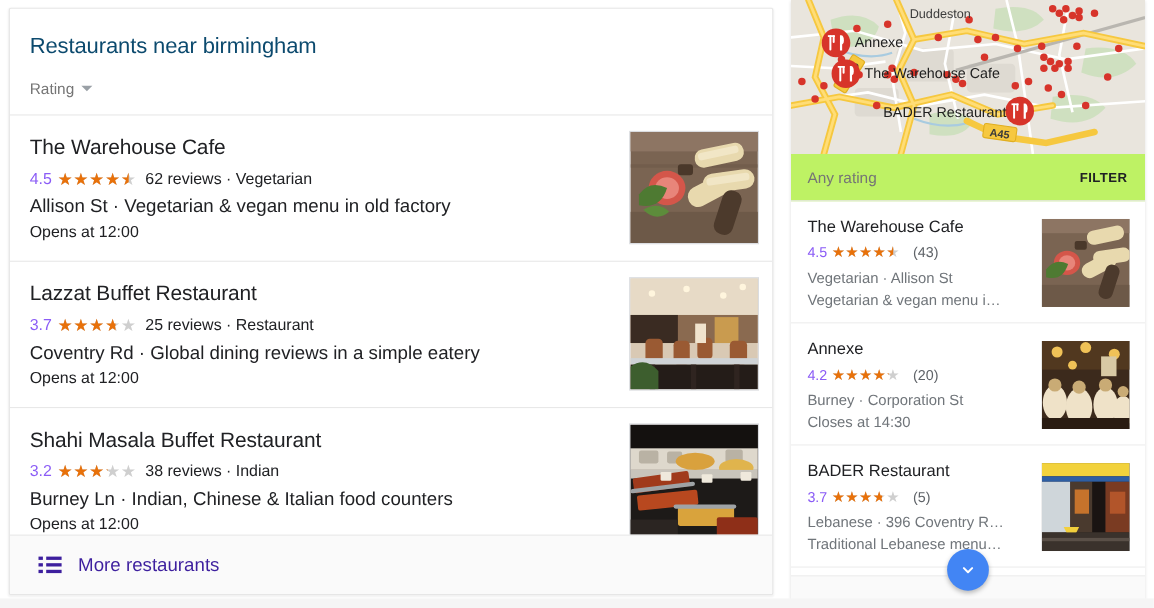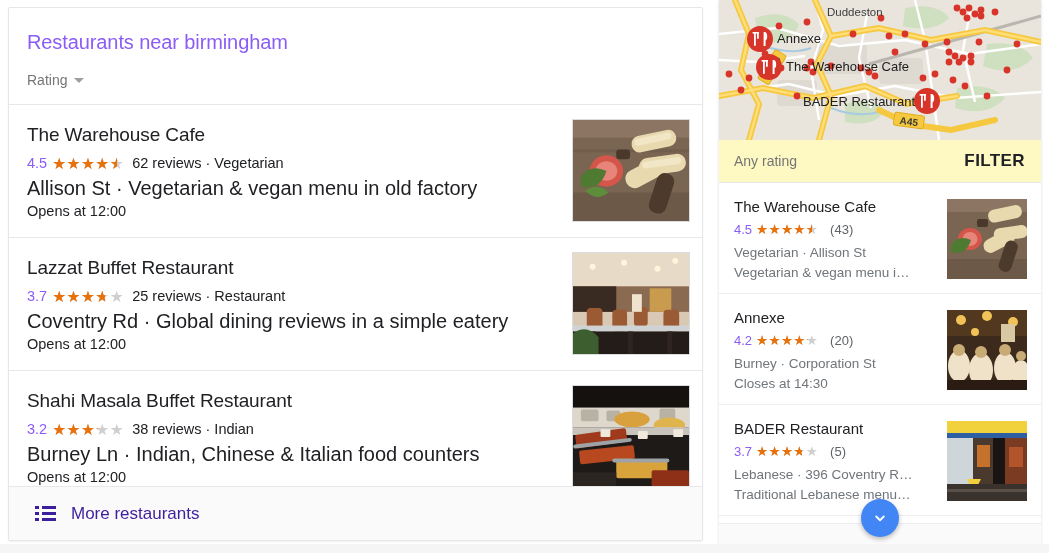--- a/index.html
+++ b/index.html
@@ -16,21 +16,21 @@
     position: absolute; left: 8px; top: 7px;
     width: 695px; height: 534px;
     background: #fff;
     border: 1px solid #e6e6e6;
     border-radius: 2px;
     box-shadow: 0 1px 2px rgba(0,0,0,0.06);
     overflow: hidden;
   }
   .lp-header { padding: 22px 0 0 18px; height: 96px; }
   .lp-title {
-    font-size: 20px; color: #8b5cf6; letter-spacing: -0.1px;
+    font-size: 20px; color: #0c4a6e; letter-spacing: -0.1px;
     line-height: 24px; display: inline-block; cursor: pointer;
   }
   .lp-filter-row { margin-top: 17px; display: flex; align-items: center; }
   .lp-filter-label {
     font-size: 14px; color: #757575; line-height: 18px;
   }
   .caret-down {
     display: inline-block; margin-left: 7px;
     width: 0; height: 0;
     border-left: 5px solid transparent;
@@ -58,21 +58,21 @@
   .stars .star-bg, .stars .star-fg {
     font-size: 15.5px; letter-spacing: 0.5px; white-space: nowrap;
   }
   .stars .star-bg { color: #cfcfcf; }
   .stars .star-fg {
     position: absolute; left: 0; top: 0;
     color: #e8710a; overflow: hidden;
   }
   .reviews-text { color: #202124; }
   .listing-desc {
-    margin-top: 5px; font-size: 20px; color: #202124; line-height: 20px;
+    margin-top: 5px; font-size: 17px; color: #202124; line-height: 20px;
   }
   .listing-hours {
     margin-top: 3px; font-size: 14.5px; color: #202124; line-height: 20px;
   }
   .thumb {
     position: absolute; right: 12px; top: 14px;
     width: 118px; height: 103px;
     border: 1px solid #dadce0;
     overflow: hidden; background: #eee;
   }
@@ -104,25 +104,25 @@
     overflow: hidden;
   }
   .map { position: relative; width: 100%; height: 140px; overflow: hidden; background:#e8e4dd; }
   .map svg { display:block; width: 100%; height: 100%; }
 
   .filter-bar {
     height: 43px; display: flex; align-items: center;
     justify-content: space-between;
     padding: 0 16px 0 15px;
     border-bottom: 1px solid #e8e8e8;
-    background: #fef9c3;
+    background: #bef264;
   }
   .any-rating { font-size: 14px; color: #757575; cursor: pointer; }
   .filter-btn {
-    font-size: 17px; color: #202124; font-weight: bold;
+    font-size: 12px; color: #202124; font-weight: bold;
     letter-spacing: 0.4px; cursor: pointer;
   }
 
   .rcard {
     position: relative;
     padding: 14px 14px 12px 15px;
     height: 111px;
     border-bottom: 1px solid #ededed;
     cursor: pointer;
   }

